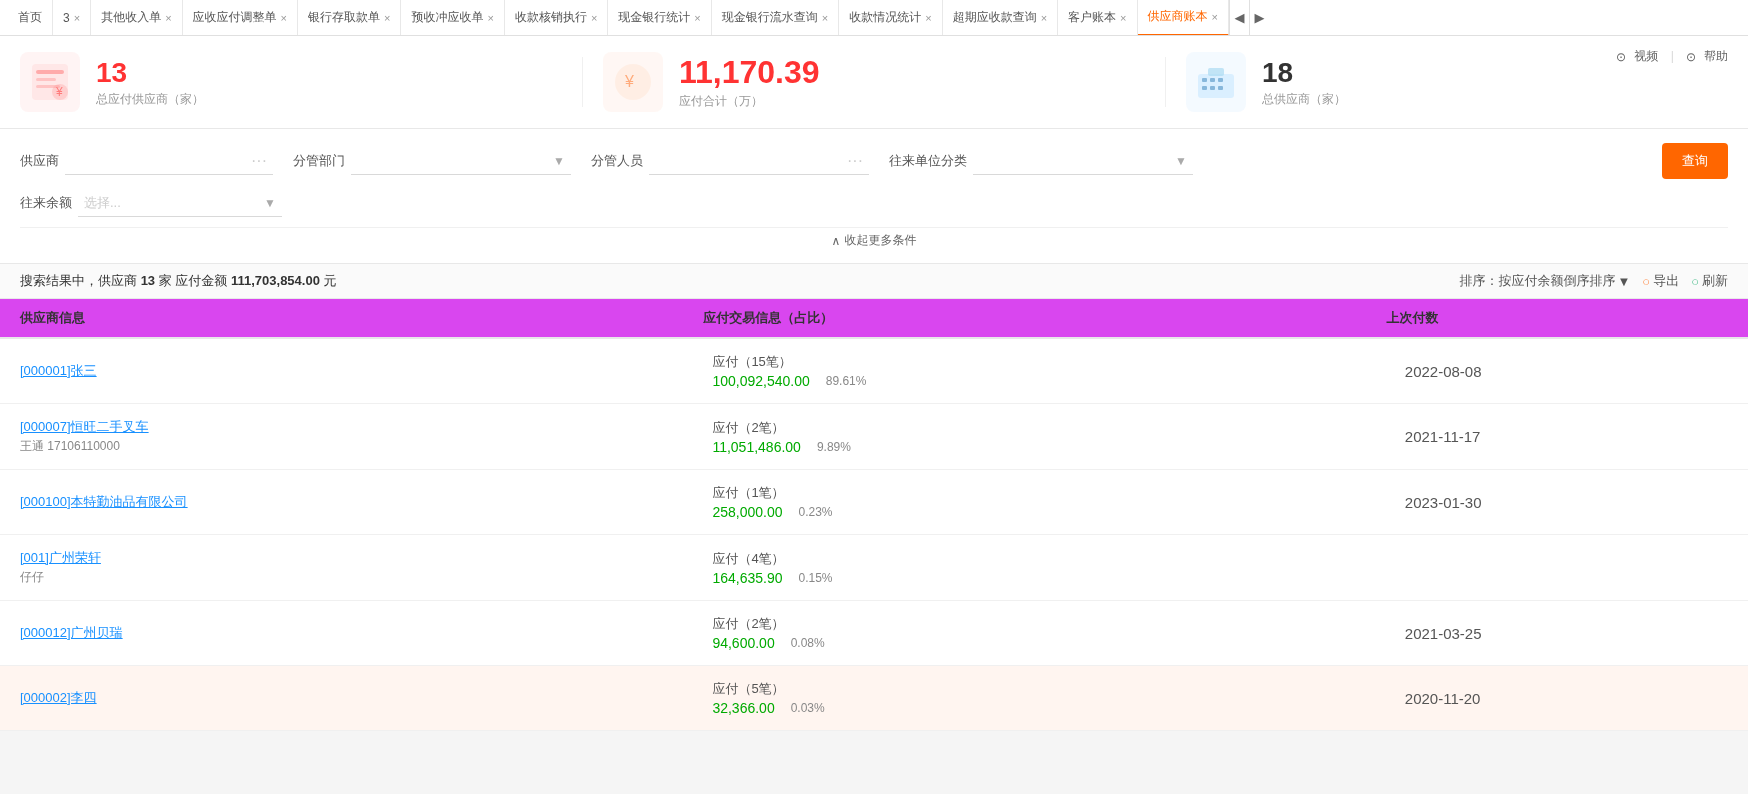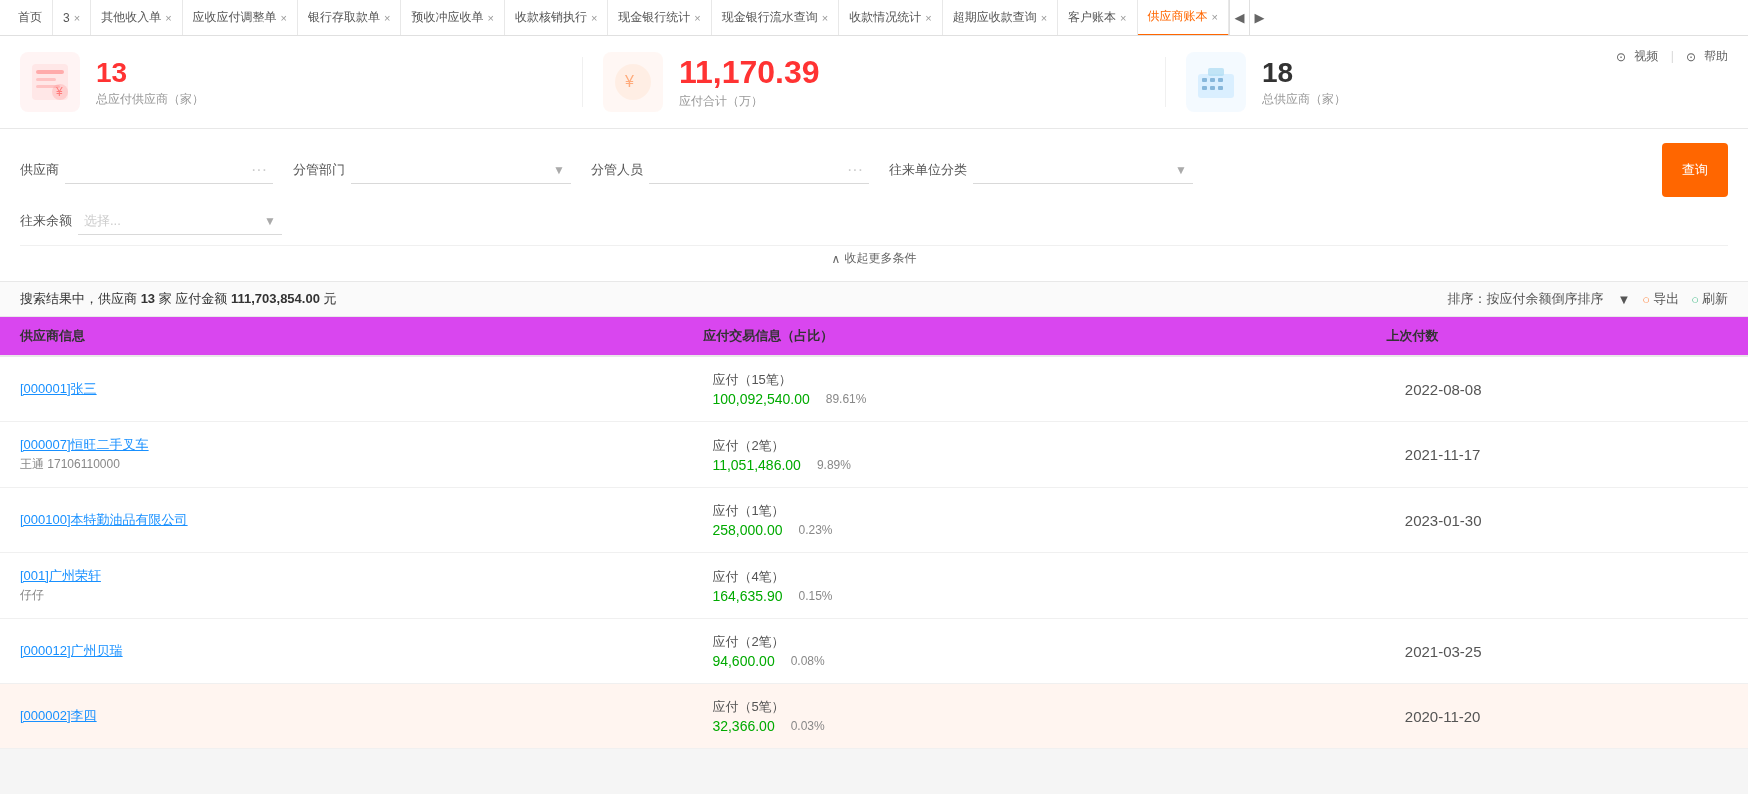--- a/index.html
+++ b/index.html
@@ -111,21 +111,21 @@
       width: 100%;
       background: transparent;
     }
     .filter-input input::placeholder { color: #ccc; }
     .filter-dots { color: #ccc; font-size: 16px; cursor: pointer; }
     .filter-arrow { color: #aaa; font-size: 12px; }
     .search-btn {
       background: #ff6600;
       color: #fff;
       border: none;
-      padding: 18px 20px;
+      padding: 9px 20px;
       border-radius: 4px;
       font-size: 13px;
       cursor: pointer;
       white-space: nowrap;
       margin-left: auto;
     }
     .collapse-btn {
       display: flex;
       align-items: center;
       justify-content: center;
@@ -154,21 +154,21 @@
       align-items: center;
       gap: 12px;
       font-size: 13px;
       color: #555;
     }
     .sort-select {
       color: #555;
       cursor: pointer;
       display: flex;
       align-items: center;
-      gap: 14px;
+      gap: 2px;
     }
     .action-btn {
       display: flex;
       align-items: center;
       gap: 3px;
       cursor: pointer;
       color: #555;
     }
 
     

